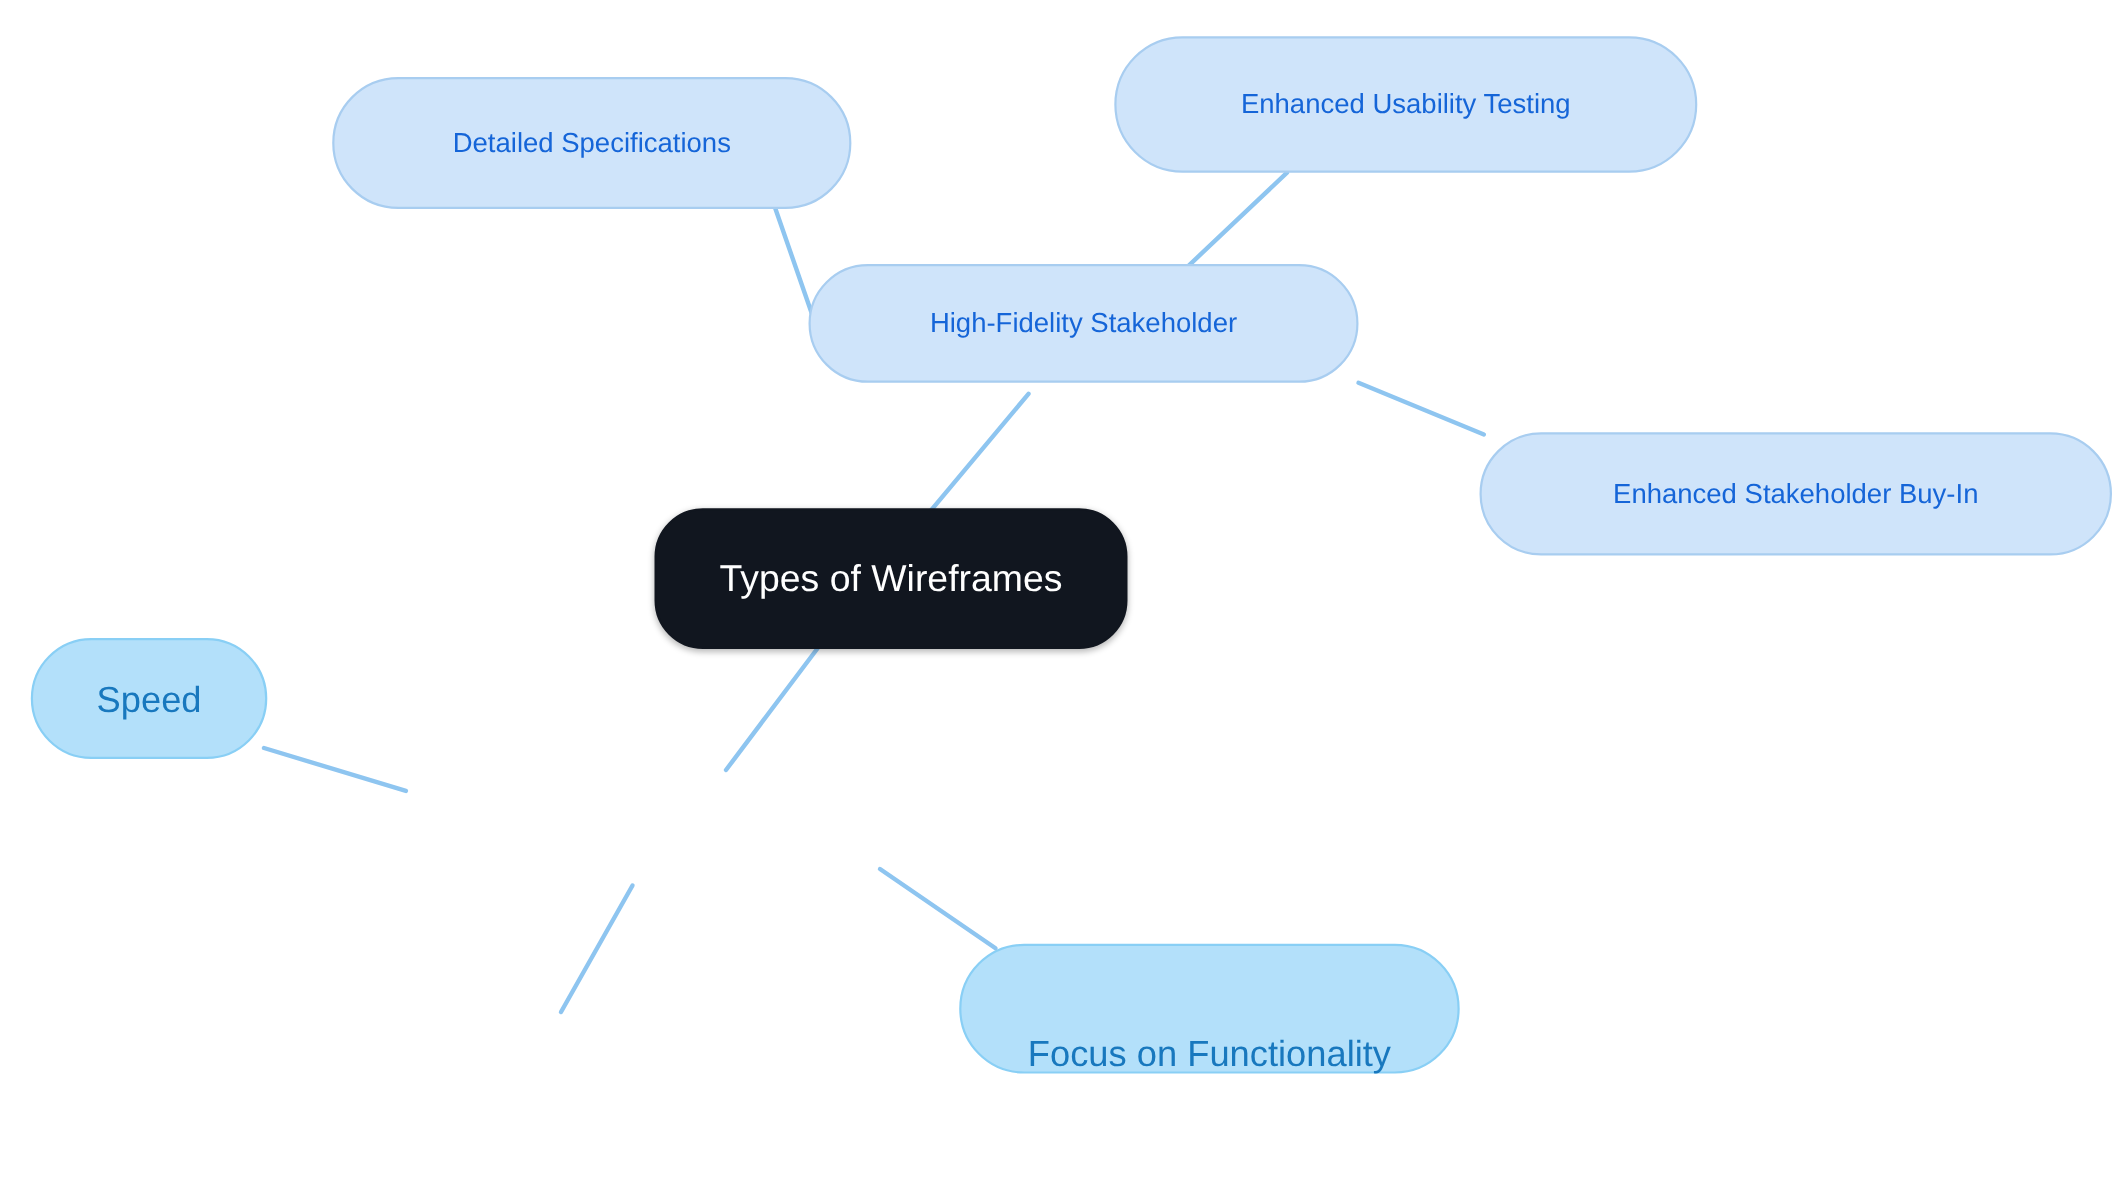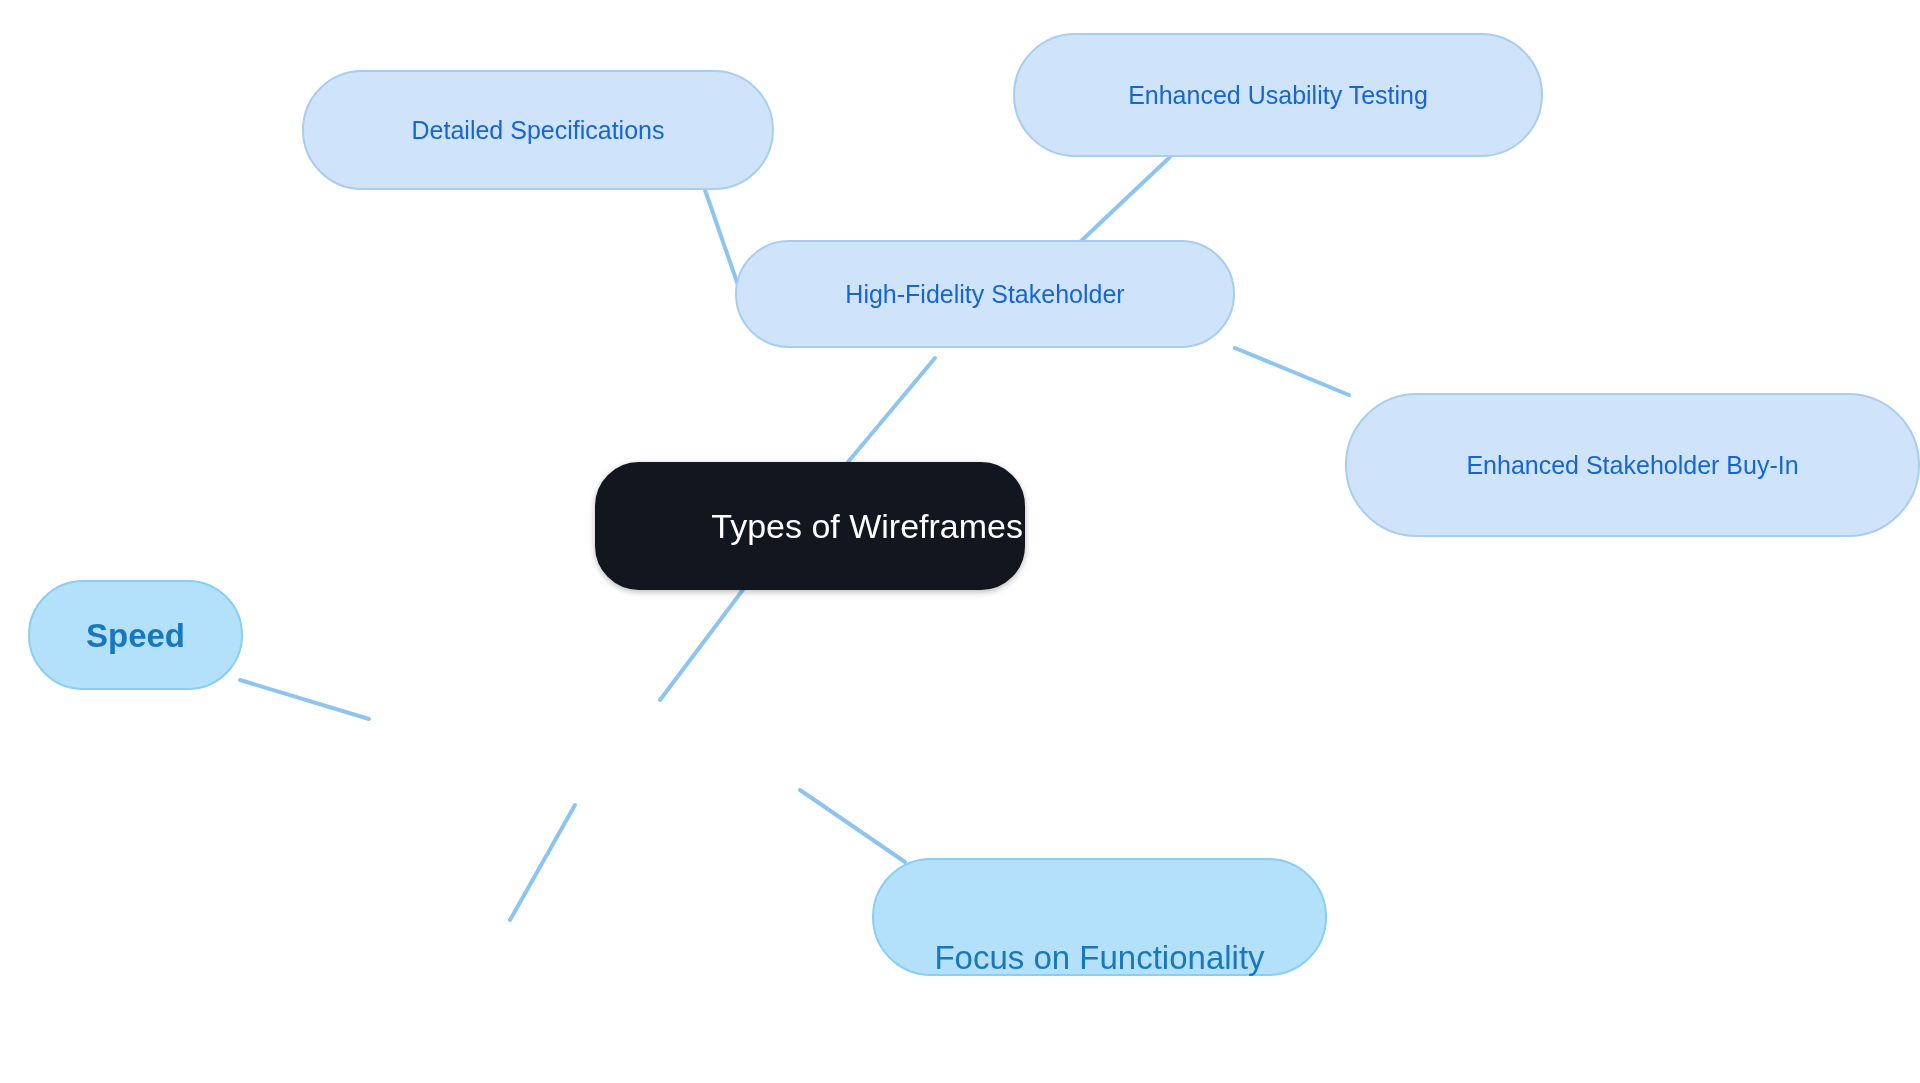--- a/index.html
+++ b/index.html
@@ -40,21 +40,20 @@
     line-height: 1;
   }
   
   .node.root {
     background: #11161f;
     border-color: #11161f;
     color: #ffffff;
     font-size: 34px;
     border-radius: 44px;
     box-shadow: 0 2px 6px rgba(0,0,0,0.28);
-    justify-content: flex-end;
   }
   
   .node.pal-hi {
     background: #cfe4fa;
     border-color: #a8cdf0;
     color: #1565d8;
     font-size: 25px;
   }
   
   .node.pal-lo {
@@ -91,26 +90,26 @@
   </div>
 
   <div class="node pal-hi" style="left:302px; top:70px; width:472px; height:120px;">
     <span class="node-label">Detailed Specifications</span>
   </div>
 
   <div class="node pal-hi" style="left:1013px; top:33px; width:530px; height:124px;">
     <span class="node-label">Enhanced Usability Testing</span>
   </div>
 
-  <div class="node pal-hi" style="left:1345px; top:393px; width:575px; height:144px;">
+  <div class="node pal-hi" style="left:1345px; top:393px; width:575px; height:112px;">
     <span class="node-label">Enhanced Stakeholder Buy-In</span>
   </div>
 
 
-  <div class="node pal-lo" style="left:28px; top:580px; width:215px; height:110px;font-weight:bold;">
+  <div class="node pal-lo" style="left:28px; top:580px; width:215px; height:110px;">
     <span class="node-label">Speed</span>
   </div>
 
 
   <div class="node pal-lo" style="left:872px; top:858px; width:455px; height:118px;align-items:flex-end;">
     <span class="node-label">Focus on Functionality</span>
   </div>
 
 </div>
 

